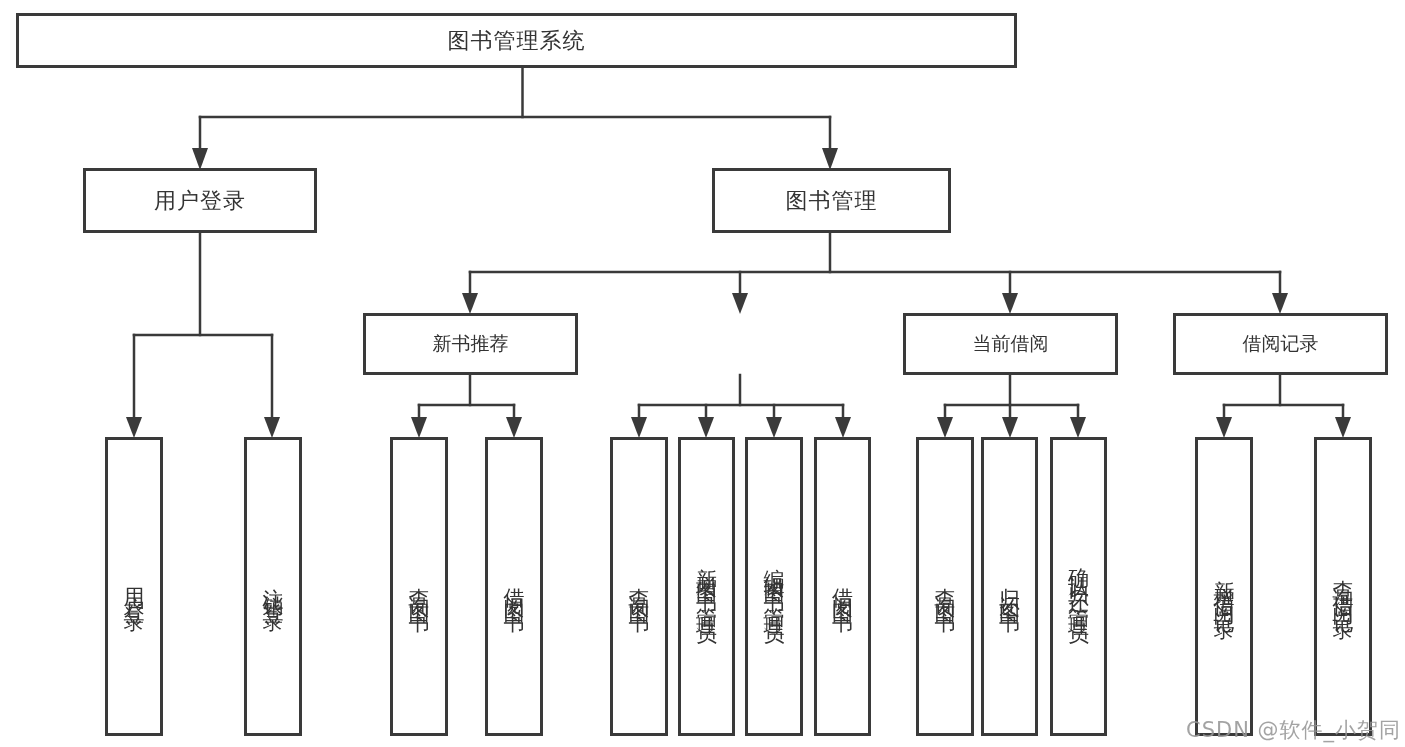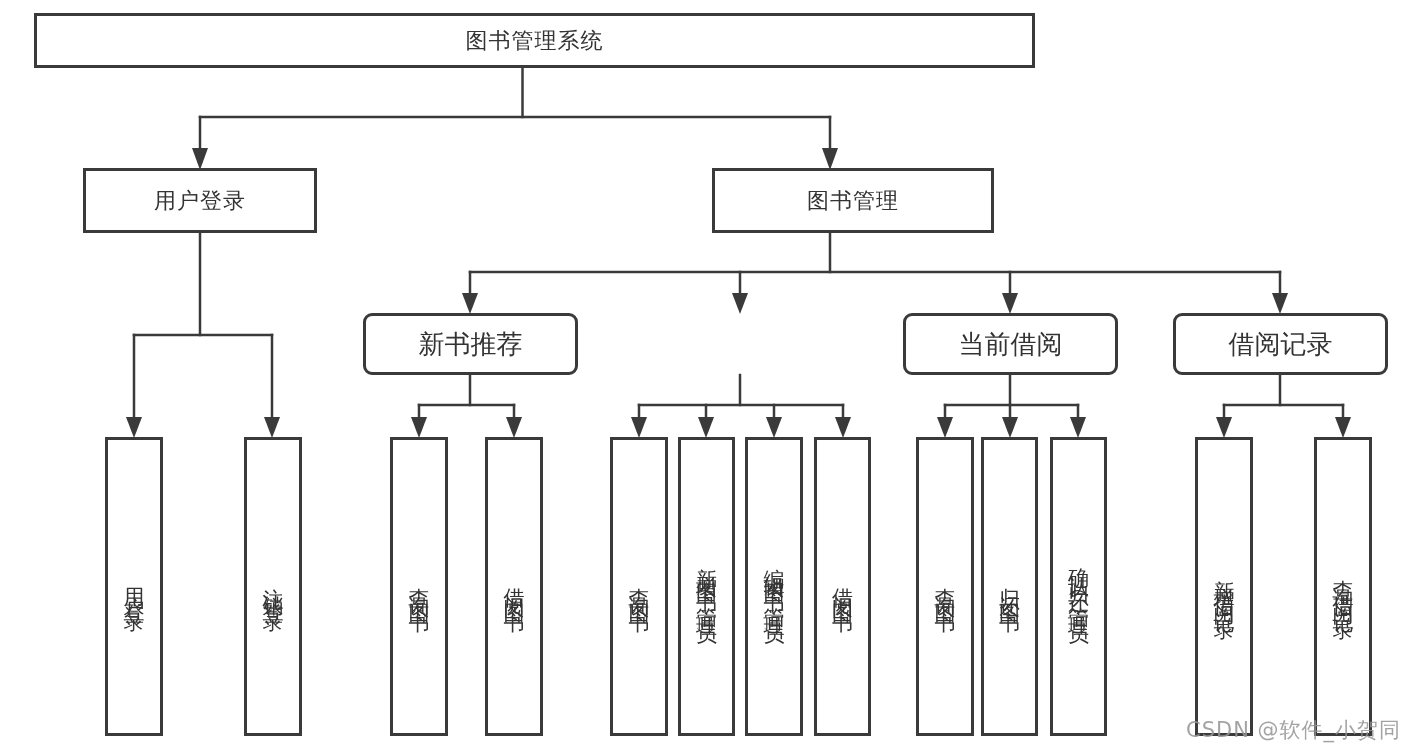--- a/index.html
+++ b/index.html
@@ -25,21 +25,21 @@
     box-sizing: border-box;
     border: 3px solid #3a3a3a;
     background: #ffffff;
     display: flex;
     align-items: center;
     justify-content: center;
     color: #333333;
     white-space: nowrap;
   }
   .hlabel { font-size: 22px; letter-spacing: 1px; }
-  .lvl3   { font-size: 26px; border-radius: 9px; }
+  .lvl3   { font-size: 19px; }
   .leaf {
     writing-mode: vertical-rl;
     text-orientation: mixed;
     font-size: 21px;
     letter-spacing: 8px;
     top: 437px;
     height: 299px;
     width: 58px;
   }
   #watermark {
@@ -116,24 +116,24 @@
       <polygon points="766,417 782,417 774,438"></polygon>
       <polygon points="835,417 851,417 843,438"></polygon>
       <polygon points="937,417 953,417 945,438"></polygon>
       <polygon points="1002,417 1018,417 1010,438"></polygon>
       <polygon points="1070,417 1086,417 1078,438"></polygon>
       <polygon points="1216,417 1232,417 1224,438"></polygon>
       <polygon points="1335,417 1351,417 1343,438"></polygon>
     </g>
   </svg>
 
-  <div class="box hlabel" style="left:34px; top:13px; width:1001px; height:55px;font-family:Liberation Mono, monospace;">图书管理系统</div>
+  <div class="box hlabel" style="left:16px; top:13px; width:1001px; height:55px;font-family:Liberation Mono, monospace;">图书管理系统</div>
 
   <div class="box hlabel" style="left:83px; top:168px; width:234px; height:65px;">用户登录</div>
-  <div class="box hlabel" style="left:712px; top:168px; width:282px; height:65px;">图书管理</div>
+  <div class="box hlabel" style="left:712px; top:168px; width:239px; height:65px;">图书管理</div>
 
   <div class="box lvl3" style="left:363px; top:313px; width:215px; height:62px;">新书推荐</div>
   <div class="box lvl3" style="left:903px; top:313px; width:215px; height:62px;font-family:Liberation Serif, serif;">当前借阅</div>
   <div class="box lvl3" style="left:1173px; top:313px; width:215px; height:62px;">借阅记录</div>
 
   <div class="box leaf" style="left:105px;">用户登录</div>
   <div class="box leaf" style="left:244px;">注销登录</div>
 
   <div class="box leaf" style="left:390px;">查询图书</div>
   <div class="box leaf" style="left:485px;">借阅图书</div>

